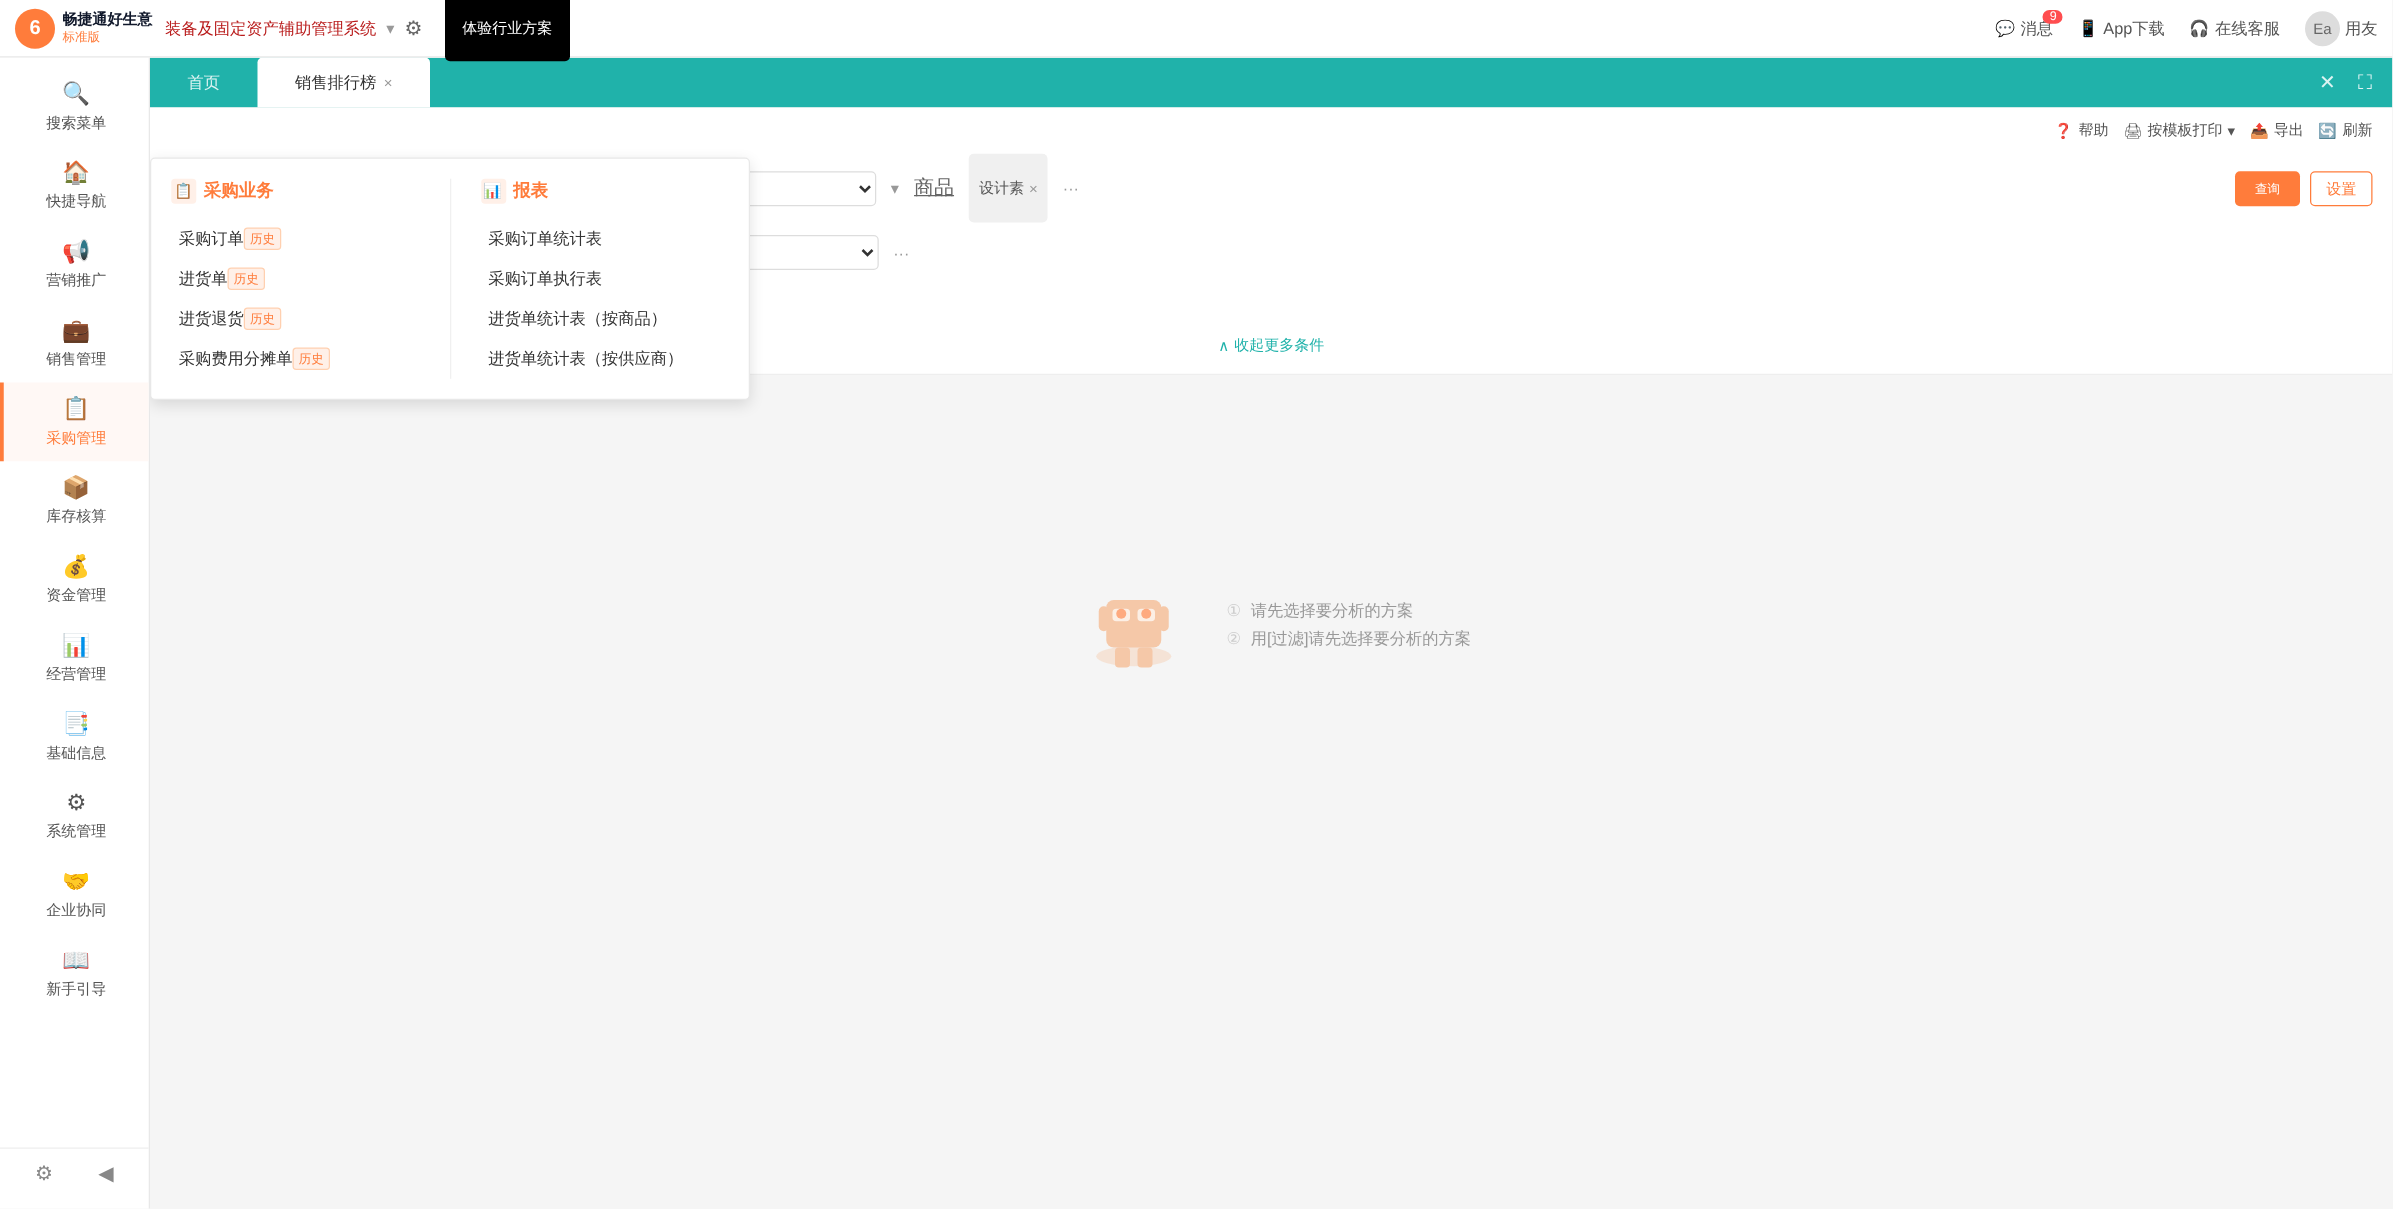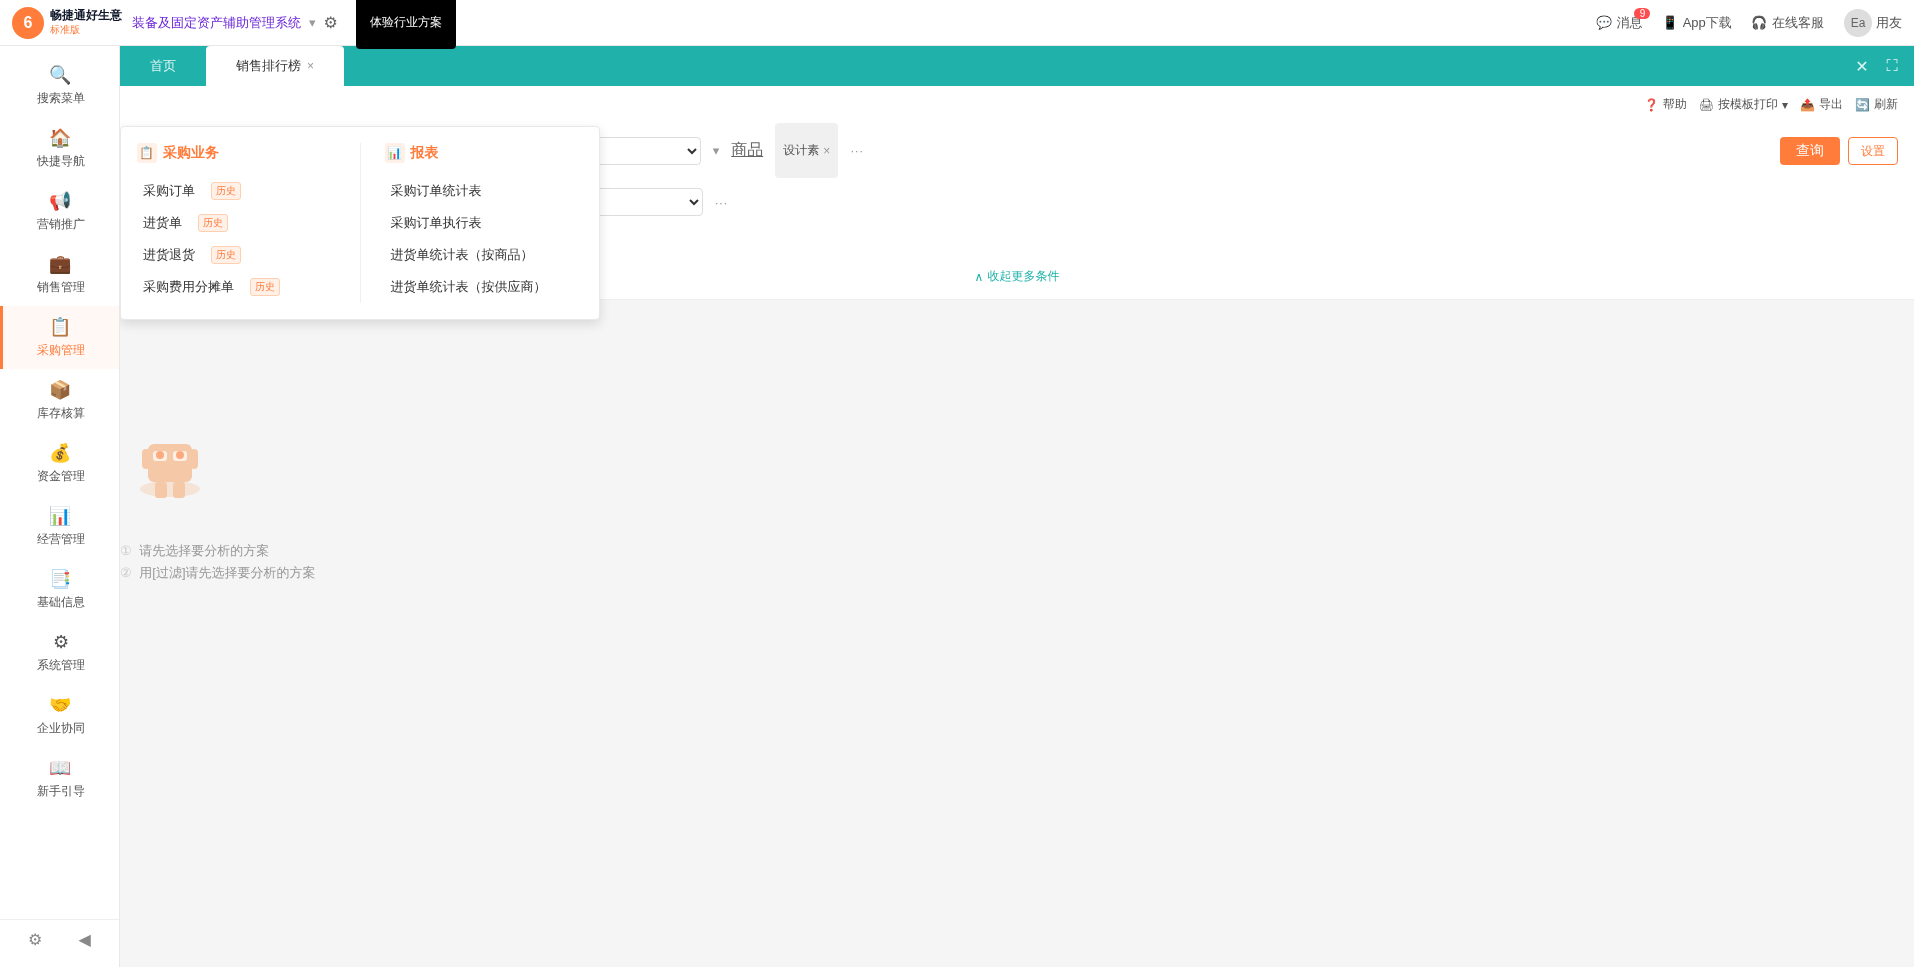--- a/index.html
+++ b/index.html
@@ -38,21 +38,21 @@
     .logo-badge { font-size: 10px; color: #ff7c3b; }
 
     .system-title {
       display: flex;
       align-items: center;
       gap: 8px;
       color: #555;
       font-size: 13px;
       flex: 1;
     }
-    .system-title-text { color: #6d28d9; }
+    .system-title-text { color: #b91c1c; }
     .title-dropdown { cursor: pointer; color: #999; }
     .settings-icon { cursor: pointer; color: #666; font-size: 16px; }
     .industry-btn {
       background: #000000;
       color: white;
       border: none;
       padding: 18px 14px;
       border-radius: 4px;
       cursor: pointer;
       font-size: 12px;
@@ -246,21 +246,21 @@
     }
     .filter-tag-close { cursor: pointer; color: #999; }
     .filter-dots { color: #999; cursor: pointer; }
     .search-btn {
       background: #ff7c3b;
       color: white;
       border: none;
       padding: 5px 16px;
       border-radius: 4px;
       cursor: pointer;
-      font-size: 14px;
+      font-size: 10px;
       height: 28px;
     }
     .set-btn {
       background: #fff;
       color: #ff7c3b;
       border: 1px solid #ff7c3b;
       padding: 5px 12px;
       border-radius: 4px;
       cursor: pointer;
       font-size: 12px;
@@ -287,22 +287,22 @@
       cursor: pointer;
       color: #20b2aa;
       font-size: 12px;
       justify-content: center;
       padding: 4px 0;
     }
 
     
     .empty-state {
       display: flex;
-      flex-direction: column;
-      align-items: flex-start;
+      flex-direction: row;
+      align-items: center;
       justify-content: center;
       height: 400px;
       gap: 24px;
     }
     .empty-robot {
       width: 100px;
       height: 100px;
       position: relative;
     }
     .empty-tips { color: #999; font-size: 13px; }
@@ -339,21 +339,21 @@
       background: #fff0e8;
       border-radius: 3px;
       display: flex;
       align-items: center;
       justify-content: center;
       font-size: 12px;
     }
     .menu-item {
       display: flex;
       align-items: center;
-      gap: 16px;
+      gap: 0;
       padding: 7px 6px;
       cursor: pointer;
       color: #333;
       font-size: 13px;
       border-radius: 3px;
     }
     .history-badge {
       background: #fff0e8;
       color: #ff7c3b;
       border: 1px solid #ffd0b0;

